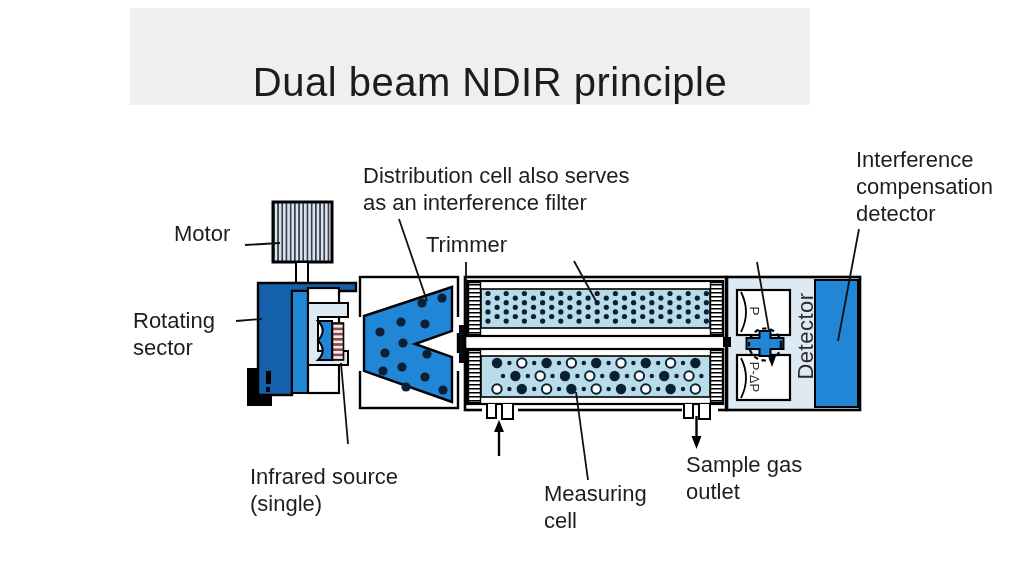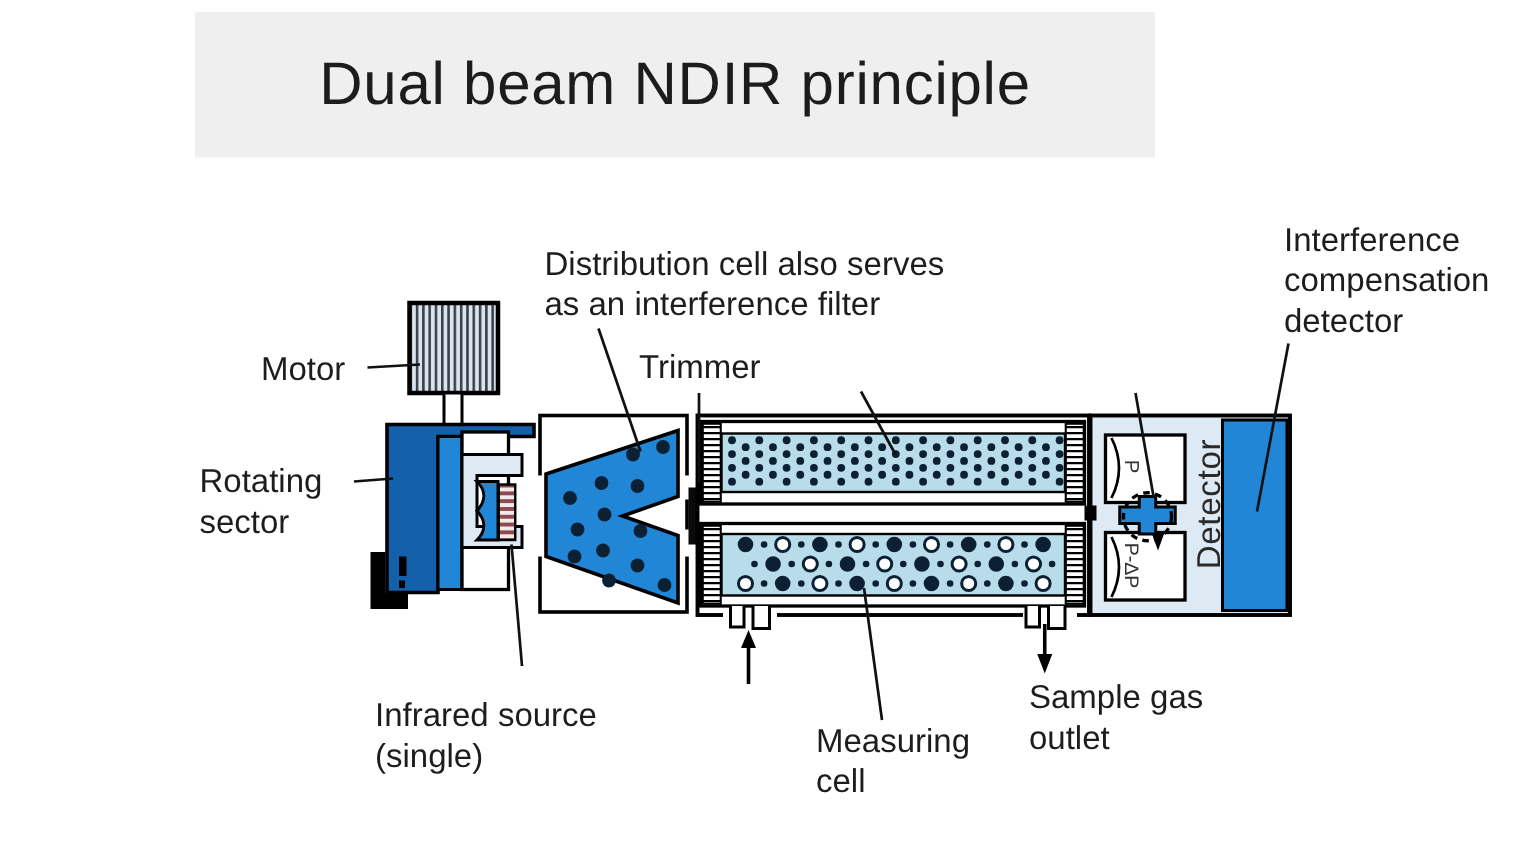--- a/index.html
+++ b/index.html
@@ -1,19 +1,19 @@
 <!DOCTYPE html>
 <html><head>
 <meta charset="utf-8">
 <style>
   html,body{margin:0;padding:0;background:#fff;}
   .stage{position:relative;width:1024px;height:572px;background:#fff;overflow:hidden;
          font-family:"Liberation Sans", sans-serif;}
   .banner{position:absolute;left:130px;top:8px;width:640px;height:97px;background:#efefef;
-          display:flex;align-items:center;justify-content:center;}
+          display:flex;align-items:flex-end;justify-content:center;padding-left:40px;}
   .title{font-size:40px;color:#1c1c1c;letter-spacing:0.5px;}
   svg.diagram{position:absolute;left:0;top:0;}
   .lbl{position:absolute;font-size:22px;line-height:27px;color:#1d1d1d;white-space:pre-line;}
   .rot{position:absolute;text-align:center;white-space:nowrap;}
   .det-lbl{left:746px;top:323px;width:120px;height:26px;font-size:22px;color:#2a2a2a;
            letter-spacing:0.5px;transform:rotate(-90deg);}
   .p-lbl{left:729px;top:303px;width:50px;height:16px;font-size:13.5px;color:#333;
          transform:rotate(90deg);}
   .pdp-lbl{left:724px;top:369px;width:60px;height:16px;font-size:13px;color:#333;
          transform:rotate(90deg);}
@@ -285,21 +285,21 @@
     </g>
 
     <g>
       <line x1="499" y1="456" x2="499" y2="431" stroke="#000" stroke-width="2.4"></line>
       <polygon points="494,432 504,432 499,420" fill="#000"></polygon>
       <line x1="696.5" y1="416" x2="696.5" y2="437" stroke="#000" stroke-width="2.4"></line>
       <polygon points="691.5,436 701.5,436 696.5,449" fill="#000"></polygon>
     </g>
   </svg>
 
-  <div class="lbl" style="left:174px;top:232px">Motor</div>
+  <div class="lbl" style="left:174px;top:220px">Motor</div>
   <div class="lbl" style="left:133px;top:307px">Rotating
 sector</div>
   <div class="lbl" style="left:363px;top:162px">Distribution cell also serves
 as an interference filter</div>
   <div class="lbl" style="left:426px;top:231px">Trimmer</div>
   <div class="lbl" style="left:856px;top:146px">Interference
 compensation
 detector</div>
   <div class="lbl" style="left:250px;top:463px">Infrared source
 (single)</div>

